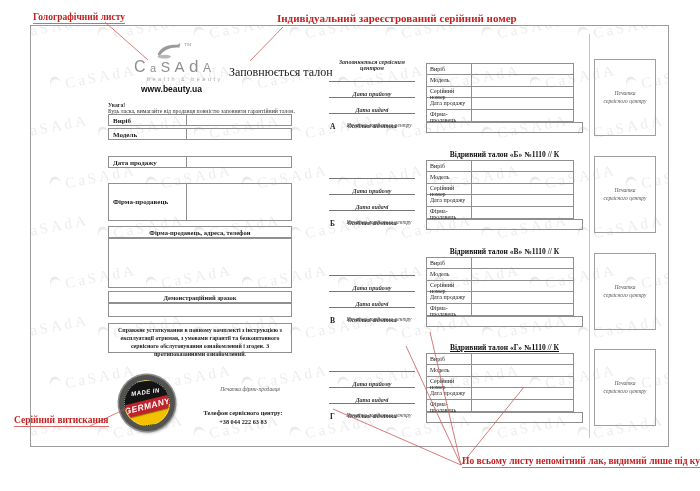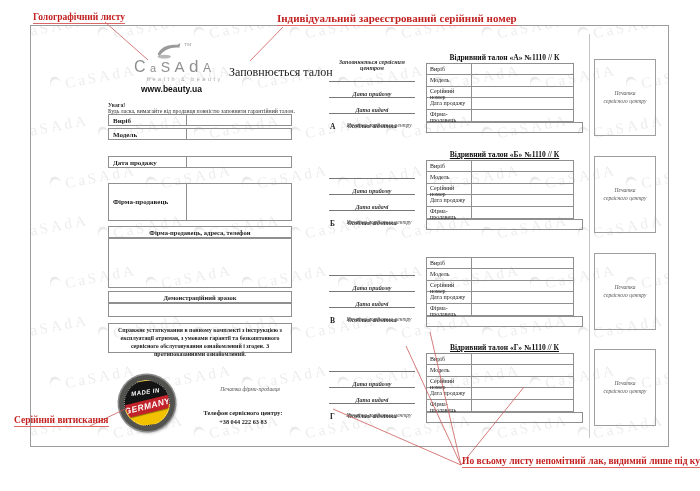--- a/index.html
+++ b/index.html
@@ -227,21 +227,20 @@
     </div>
 
     <div class="sline" style="top:345px;"><span>Дата прийому</span></div>
     <div class="sline" style="top:361px;"><span>Дата видачі</span></div>
     <div class="sline" style="top:377px;"><span>Особливі відмітки</span></div>
     <div class="letterrow" style="top:386px;">
       <span class="letter">Г</span>
       <span class="cstamp">Печатка сервісного центру</span>
     </div>
 
-    <div class="talon-title" style="top:27px;">Відривний талон «А» №1110 // К</div>
     <div class="ttable" style="top:37px;">
       <div class="trow">
           <div class="tl">Виріб</div>
           <div></div>
         </div>
       <div class="trow">
           <div class="tl">Модель</div>
           <div></div>
         </div>
       <div class="trow">
@@ -255,21 +254,21 @@
       <div class="trow">
           <div class="tl">Фірма-продавець</div>
           <div></div>
         </div>
     </div>
     <div class="wrow" style="top:96px;"></div>
     <div class="sbox" style="top:33px;">
         <span>Печатка сервісного центру</span>
       </div>
 
-    <div class="talon-title" style="top:124px;text-decoration:underline;">Відривний талон «Б» №1110 // К</div>
+    <div class="talon-title" style="top:124px;">Відривний талон «Б» №1110 // К</div>
     <div class="ttable" style="top:134px;">
       <div class="trow">
           <div class="tl">Виріб</div>
           <div></div>
         </div>
       <div class="trow">
           <div class="tl">Модель</div>
           <div></div>
         </div>
       <div class="trow">
@@ -283,20 +282,21 @@
       <div class="trow">
           <div class="tl">Фірма-продавець</div>
           <div></div>
         </div>
     </div>
     <div class="wrow" style="top:193px;"></div>
     <div class="sbox" style="top:130px;">
         <span>Печатка сервісного центру</span>
       </div>
 
+    <div class="talon-title" style="top:221px;">Відривний талон «В» №1110 // К</div>
     <div class="ttable" style="top:231px;">
       <div class="trow">
           <div class="tl">Виріб</div>
           <div></div>
         </div>
       <div class="trow">
           <div class="tl">Модель</div>
           <div></div>
         </div>
       <div class="trow">

